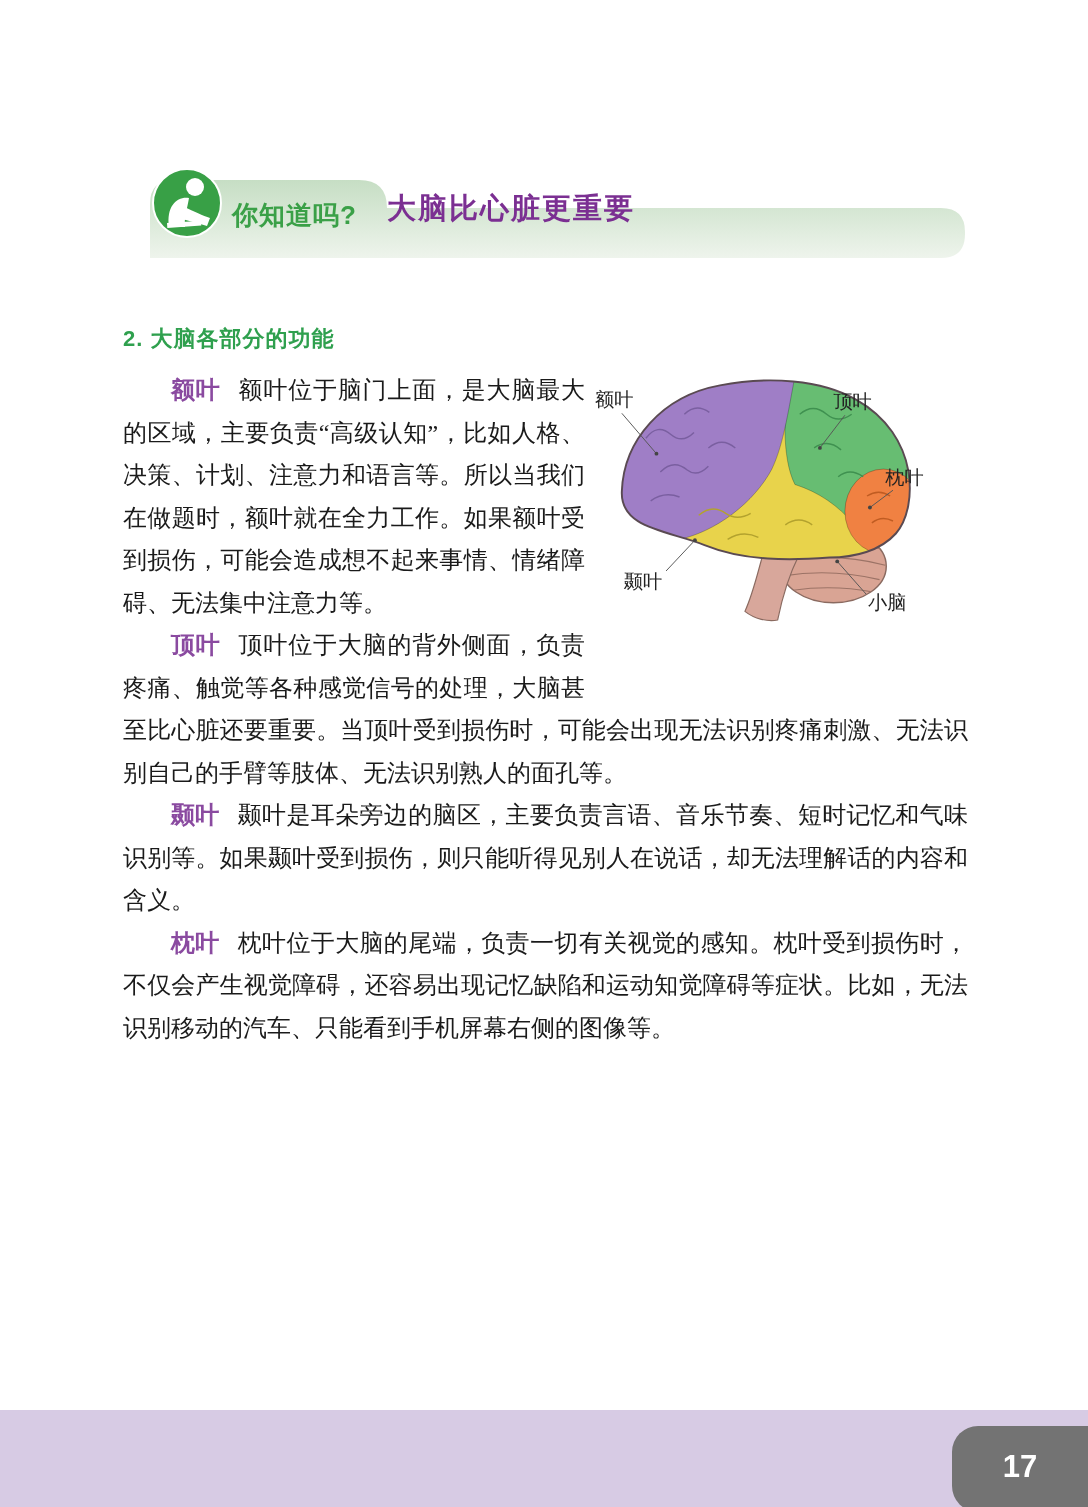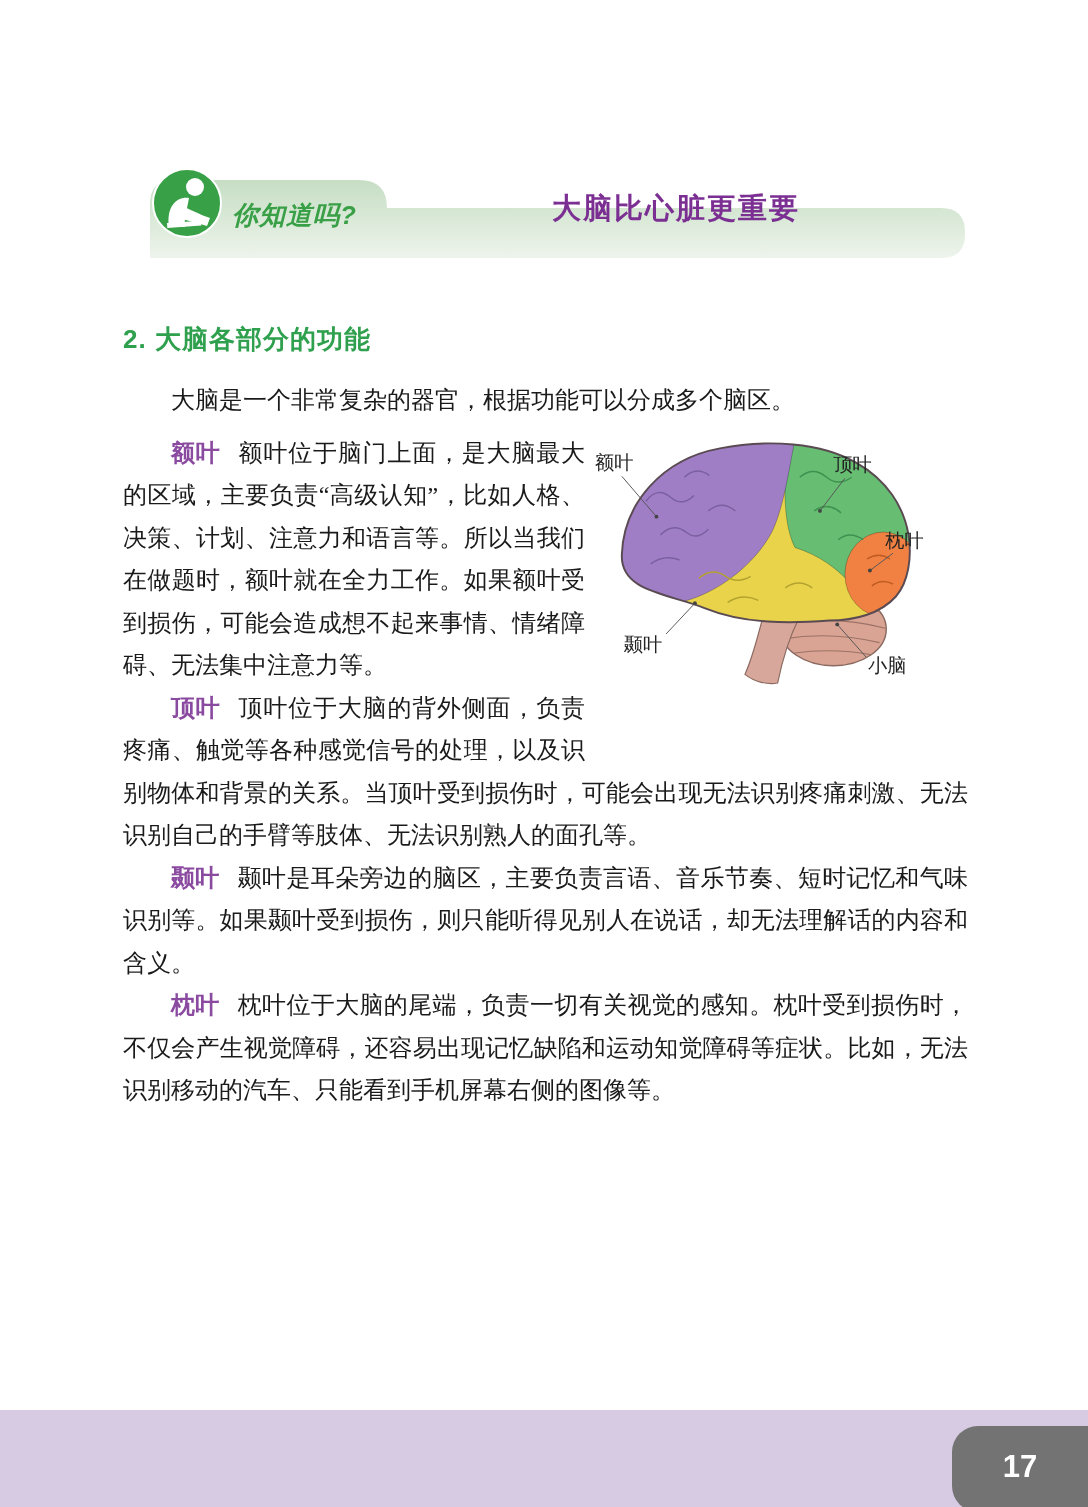--- a/index.html
+++ b/index.html
@@ -5,33 +5,33 @@
   html,body{margin:0;padding:0;background:#fff;}
   .page{
     position:relative;width:1088px;height:1507px;background:#ffffff;
     font-family:"Liberation Serif","DejaVu Serif",serif;color:#1a1a1a;overflow:hidden;
   }
   
   .hdr-band{position:absolute;left:150px;top:168px;width:815px;height:90px;}
   .hdr-icon{position:absolute;left:151px;top:167px;width:72px;height:72px;}
   .hdr-tag{
     position:absolute;left:232px;top:198px;font-family:"Liberation Sans","DejaVu Sans",sans-serif;
-    font-size:26px;font-weight:bold;color:#3aa047;letter-spacing:1px;font-style:italic;
+    font-size:26px;font-weight:bold;color:#3aa047;letter-spacing:1px;
   }
   .hdr-title{
-    position:absolute;left:387px;top:189px;width:578px;text-align:center;
+    position:absolute;left:387px;top:189px;width:578px;
     font-family:"Liberation Sans","DejaVu Sans",sans-serif;
     font-size:29px;font-weight:bold;color:#7b2f92;letter-spacing:2px;
   }
   
   .main{position:absolute;left:123px;top:285px;width:845px;}
   .body-p{font-size:24px;line-height:42.5px;text-align:justify;text-indent:2em;margin:0;}
   .section-h{
     margin:34px 0 0 0;font-family:"Liberation Sans","DejaVu Sans",sans-serif;
-    font-size:26px;line-height:40px;font-weight:bold;color:#2fa04e;letter-spacing:1px;
+    font-size:22px;line-height:40px;font-weight:bold;color:#2fa04e;letter-spacing:1px;
   }
   .lead-p{margin-top:20px;}
   .first-term{margin-top:10px;}
   .term{
     font-family:"Liberation Sans","DejaVu Sans",sans-serif;font-weight:bold;
     color:#8a4aa0;margin-right:0.75em;
   }
   .fig{float:right;width:375px;height:332px;margin:12px 0 0 8px;}
   .fig svg{display:block;width:100%;height:auto;}
   .fig-label{font-family:"Liberation Serif","DejaVu Serif",serif;font-size:20px;fill:#222;}
@@ -79,21 +79,20 @@
   </div>
 
   <div class="hdr-tag">你知道吗?</div>
   <div class="hdr-title">大脑比心脏更重要</div>
 
   <div class="main">
 
 
     <h2 class="section-h">2. 大脑各部分的功能</h2>
 
-    <p class="body-p lead-p">大脑是一个非常复杂的器官，根据功能可以分成多个脑区。</p>
 
     <div class="fig">
       <svg viewBox="0 0 390 275">
         <defs>
           <clipPath id="brainClip">
             <path d="M 30,125 C 32,72 72,26 132,15 C 182,5 238,9 274,30 C 306,48 323,76 328,104 C 332,128 328,154 315,169 C 299,187 272,194 246,194 C 206,197 158,198 116,181 C 78,166 28,164 30,125 Z"></path>
           </clipPath>
           <clipPath id="cbClip">
               <ellipse cx="250" cy="203" rx="55" ry="38"></ellipse>
             </clipPath>
@@ -162,21 +161,21 @@
         <text x="2" y="36" class="fig-label">额叶</text>
         <text x="250" y="38" class="fig-label">顶叶</text>
         <text x="304" y="118" class="fig-label">枕叶</text>
         <text x="32" y="226" class="fig-label">颞叶</text>
         <text x="286" y="248" class="fig-label">小脑</text>
       </svg>
     </div>
 
     <p class="body-p first-term"><span class="term">额叶</span><span>额叶位于脑门上面，是大脑最大的区域，主要负责“高级认知”，比如人格、决策、计划、注意力和语言等。所以当我们在做题时，额叶就在全力工作。如果额叶受到损伤，可能会造成想不起来事情、情绪障碍、无法集中注意力等。</span></p>
 
-    <p class="body-p"><span class="term">顶叶</span><span>顶叶位于大脑的背外侧面，负责疼痛、触觉等各种感觉信号的处理，以及识别物体和背景的关系。当顶叶受到损伤时，可能会出现无法识别疼痛刺激、无法识别自己的手臂等肢体、无法识别熟人的面孔等。</span></p>
+    <p class="body-p"><span class="term">顶叶</span><span>顶叶位于大脑的背外侧面，负责疼痛、触觉等各种感觉信号的处理，大脑甚至比心脏还要重要。当顶叶受到损伤时，可能会出现无法识别疼痛刺激、无法识别自己的手臂等肢体、无法识别熟人的面孔等。</span></p>
 
     <p class="body-p"><span class="term">颞叶</span><span>颞叶是耳朵旁边的脑区，主要负责言语、音乐节奏、短时记忆和气味识别等。如果颞叶受到损伤，则只能听得见别人在说话，却无法理解话的内容和含义。</span></p>
 
     <p class="body-p"><span class="term">枕叶</span><span>枕叶位于大脑的尾端，负责一切有关视觉的感知。枕叶受到损伤时，不仅会产生视觉障碍，还容易出现记忆缺陷和运动知觉障碍等症状。比如，无法识别移动的汽车、只能看到手机屏幕右侧的图像等。</span></p>
 
   </div>
 
   <div class="footer-band">
     <div class="footer-tab">
       <span class="page-num">17</span>

